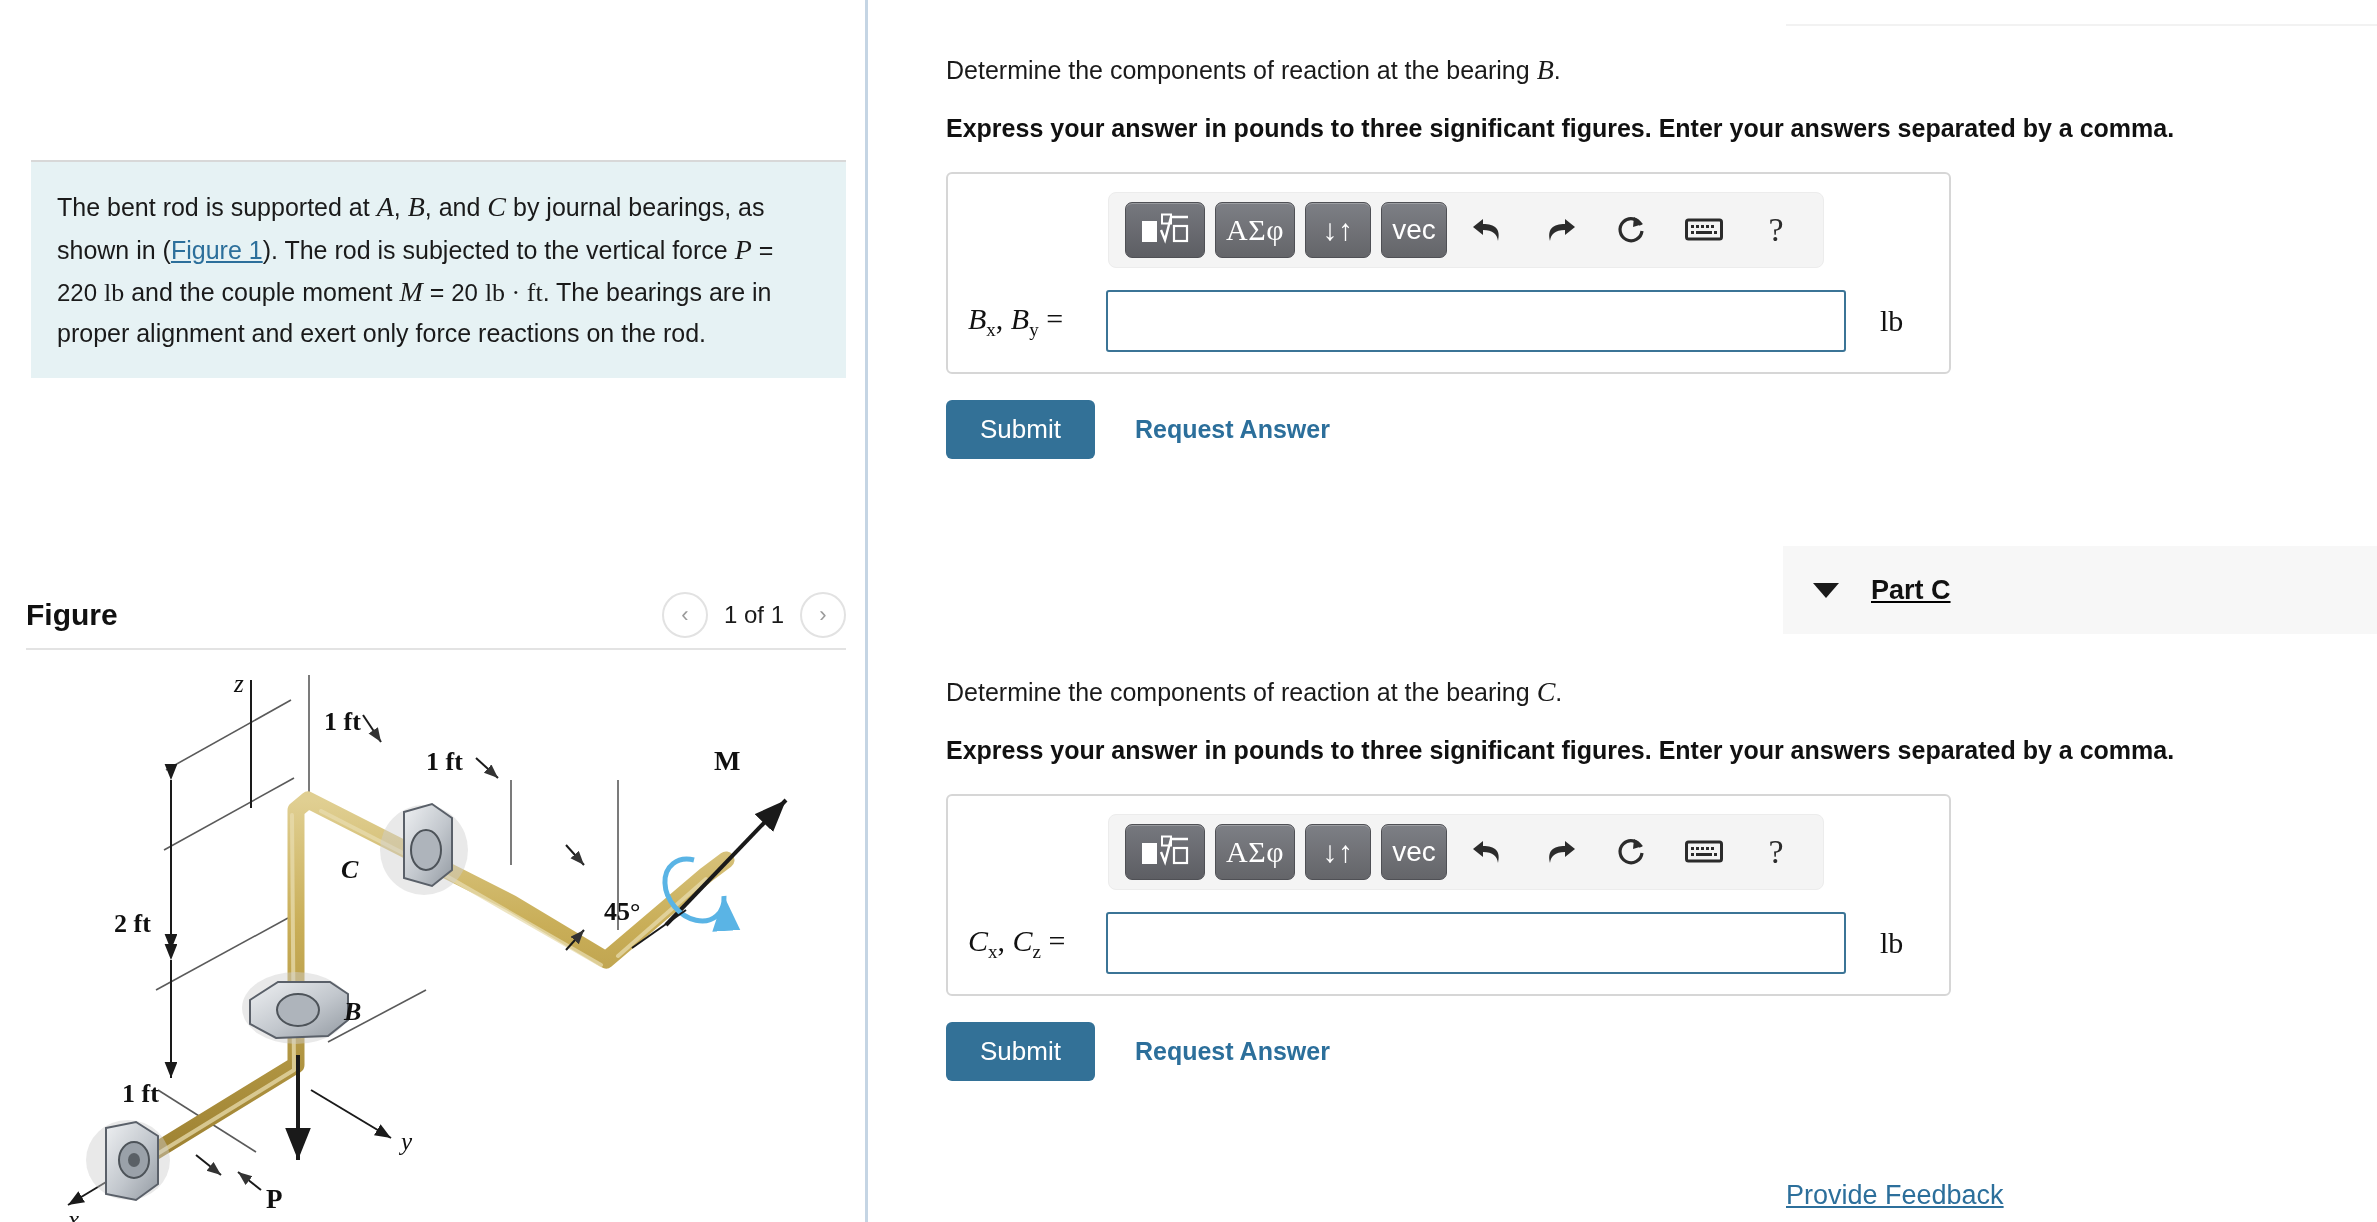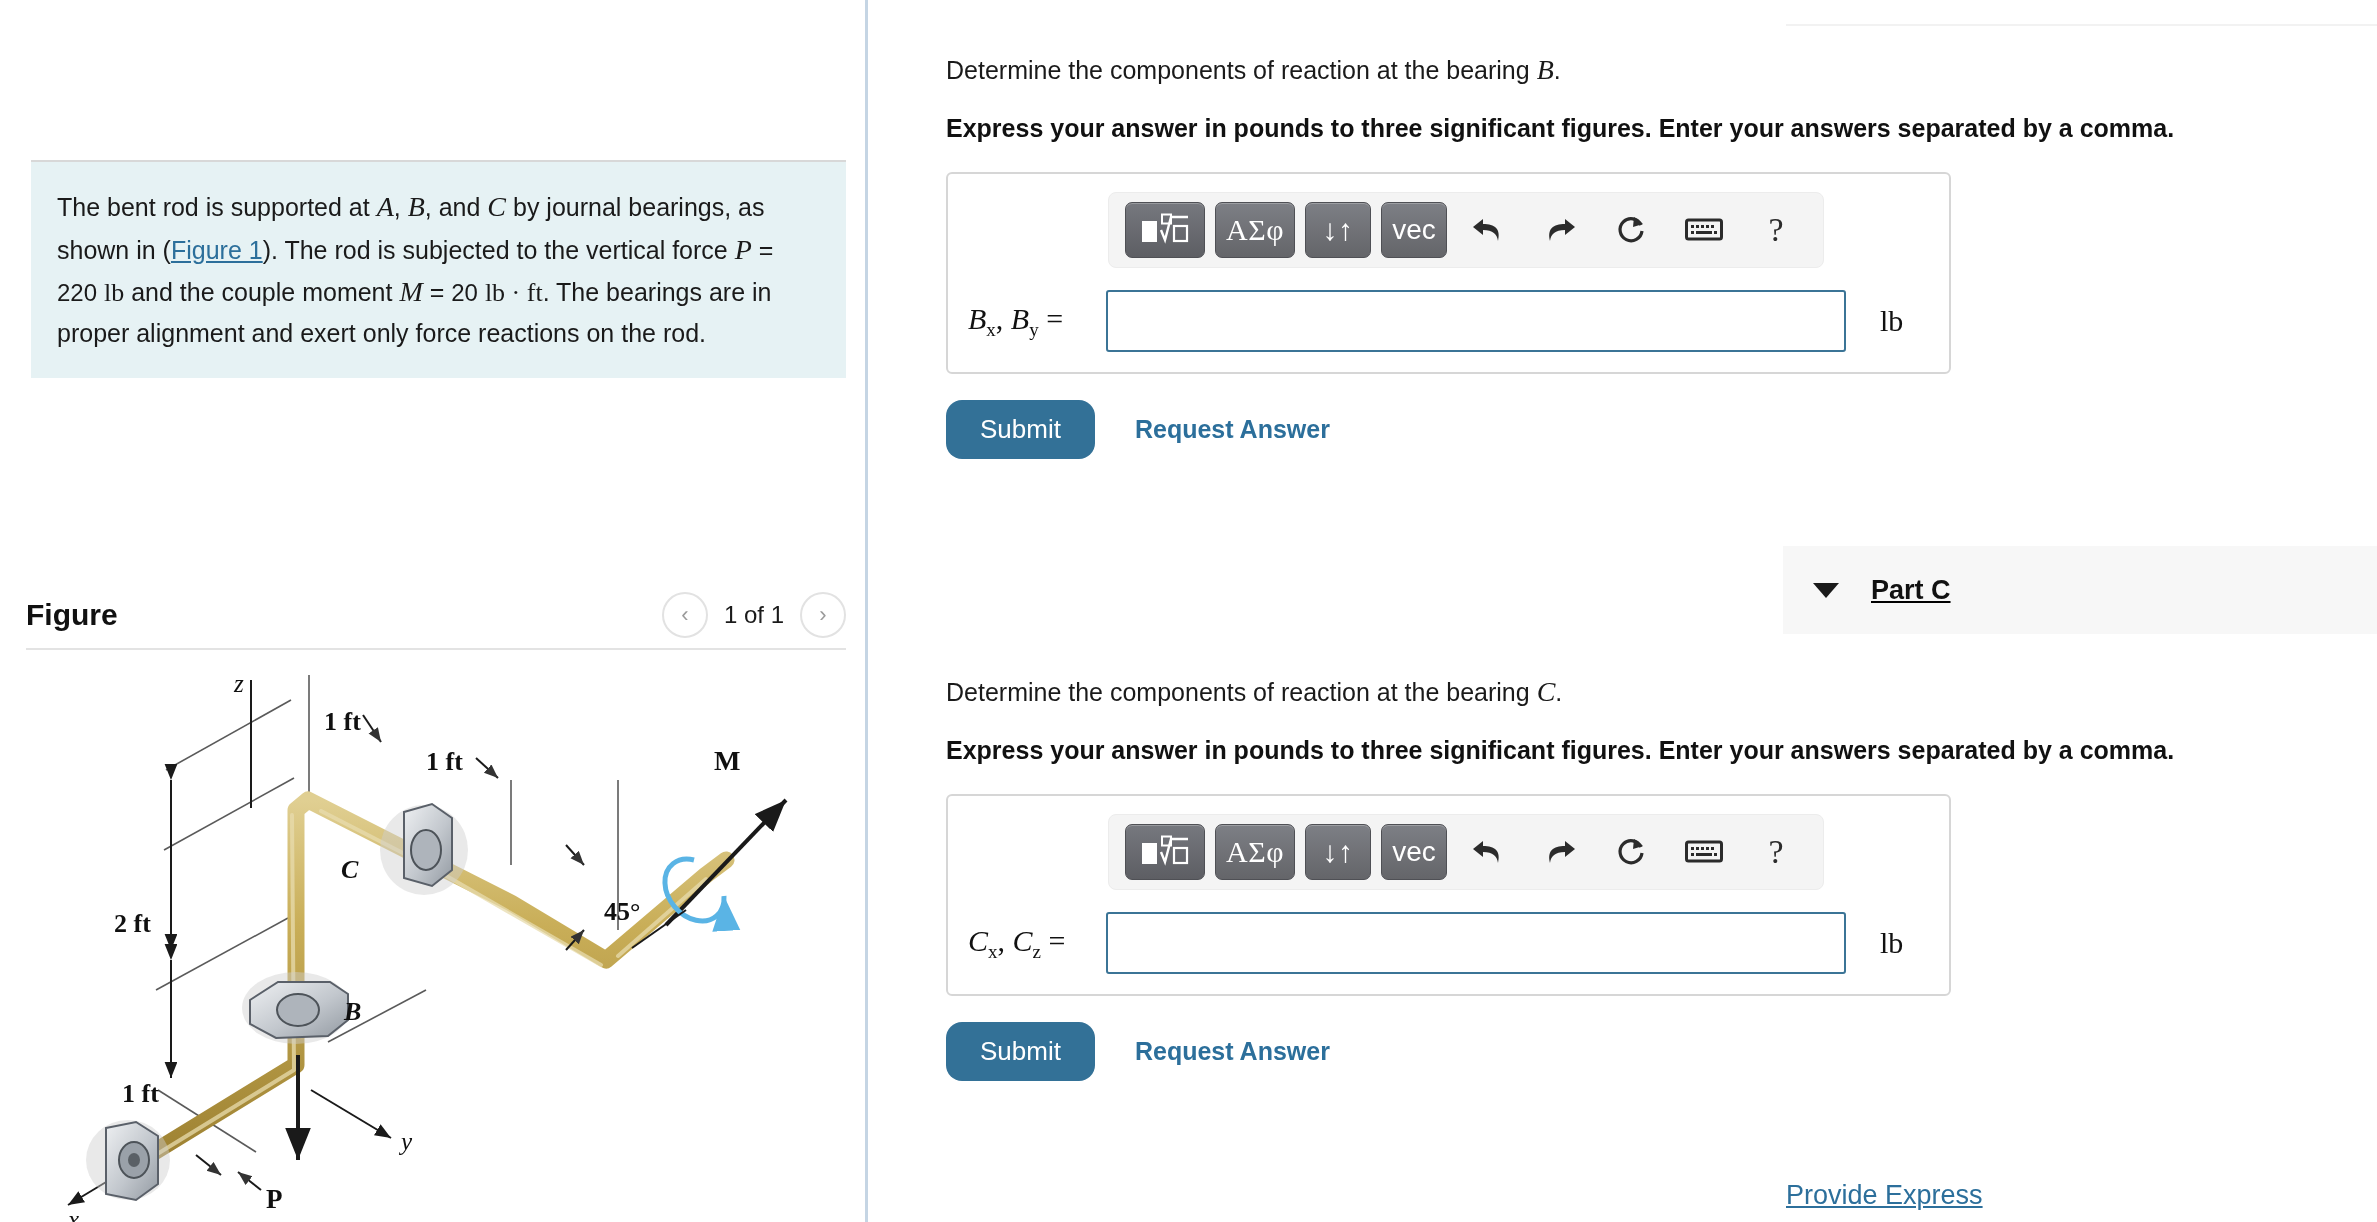--- a/index.html
+++ b/index.html
@@ -104,21 +104,21 @@
     font-size: 24px; padding: 0 10px;
     font-family: "Liberation Serif", serif;
   }
   .ans-unit {
     margin-left: 34px; font-family: "Liberation Serif", serif;
     font-size: 30px; color: #111;
   }
 
   .actions { display: flex; align-items: center; gap: 40px; margin-top: 26px; }
   .submit-btn {
-    background: #337197; color: #fff; border: none; border-radius: 16px;
+    background: #337197; color: #fff; border: none; border-radius: 6px;
     font-size: 26px; padding: 14px 34px; cursor: pointer;
     font-family: "Liberation Sans", sans-serif;
   }
   .req-link {
     color: #2c6f9b; font-size: 25px; font-weight: bold;
     cursor: pointer;
   }
 
   .part-header {
     position: absolute; left: 915px; right: 0; height: 88px;
@@ -441,15 +441,15 @@
           </div>
         </div>
 
         <div class="actions">
           <button class="submit-btn">Submit</button>
           <span class="req-link">Request Answer</span>
         </div>
       </div>
     </div>
 
-    <span class="feedback-link">Provide Express</span>
+    <span class="feedback-link">Provide Feedback</span>
   </div>
 </div>
 
 </body></html>

